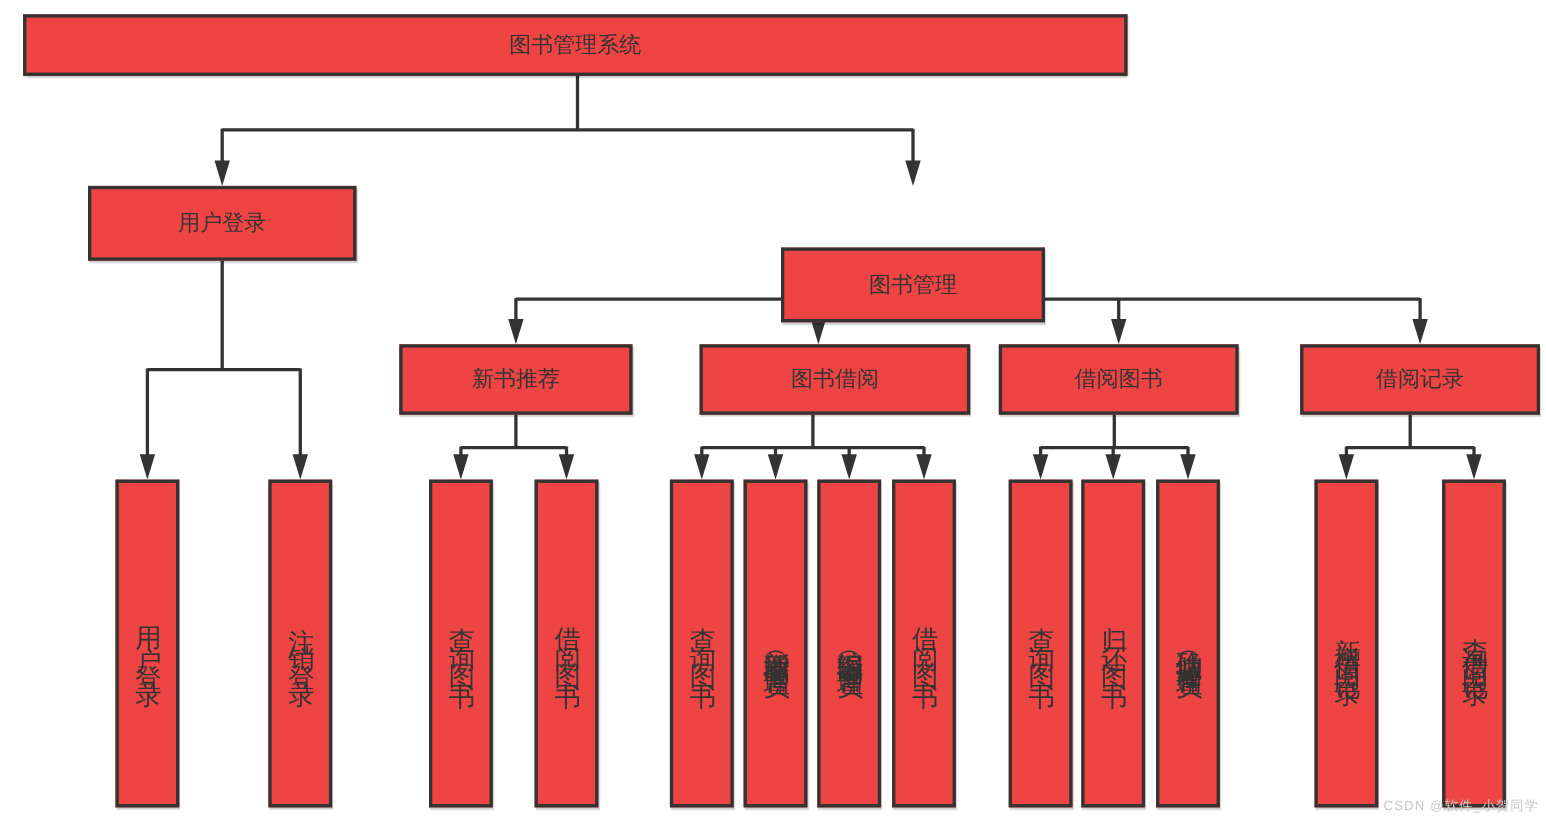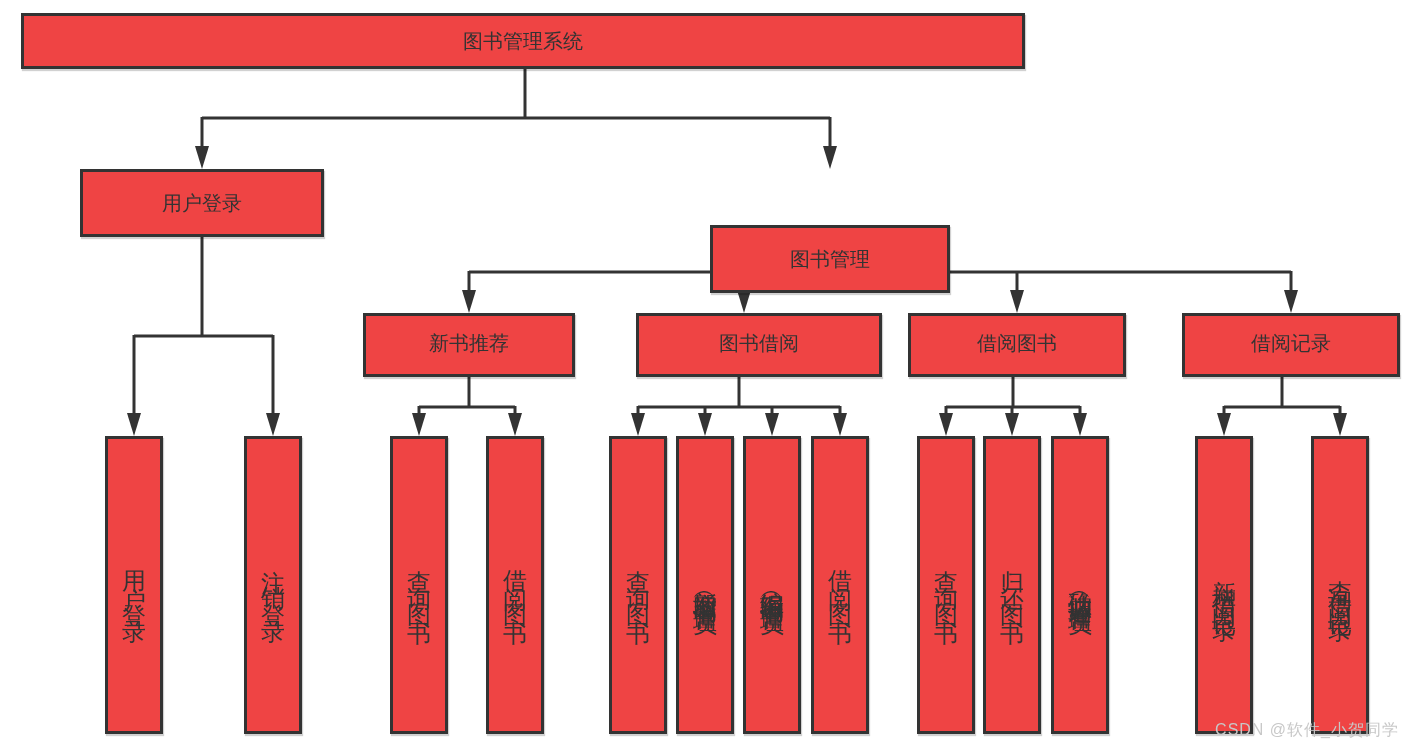--- a/index.html
+++ b/index.html
@@ -29,35 +29,35 @@
     line-height:1;
     white-space:nowrap;
   }
   .sp4{letter-spacing:17px;}
   .sp6{letter-spacing:8px;}
   .sp9{letter-spacing:3px;}
   
   .lvl1{left:21px;top:13px;width:1004px;height:56px;}
   .lvl2a{left:80px;top:169px;width:244px;height:68px;}
   .lvl2b{left:710px;top:182px;width:240px;height:68px;margin-top:43px;}
-  .lvl3{top:313px;height:64px;font-family:Liberation Mono, monospace;}
+  .lvl3{top:313px;height:64px;}
   .g1{left:363px;width:212px;}
   .g2{left:636px;width:246px;}
   .g3{left:908px;width:218px;}
   .g4{left:1182px;width:218px;}
   .leaf{top:436px;height:298px;width:58px;}
   .x1{left:105px;}  .x2{left:244px;}
   .x3{left:390px;}  .x4{left:486px;}
   .x5{left:609px;}  .x6{left:676px;}  .x7{left:743px;}  .x8{left:811px;}
   .x9{left:917px;}  .x10{left:983px;} .x11{left:1051px;}
   .x12{left:1195px;}.x13{left:1311px;}
   .watermark{
     position:absolute;
     right:6px;bottom:6px;
-    font-size:16px;
+    font-size:12px;
     color:#c8c8c8;
     letter-spacing:1px;
     white-space:nowrap;
   }
 </style>
 </head>
 <body>
 
 <div class="canvas">
 

